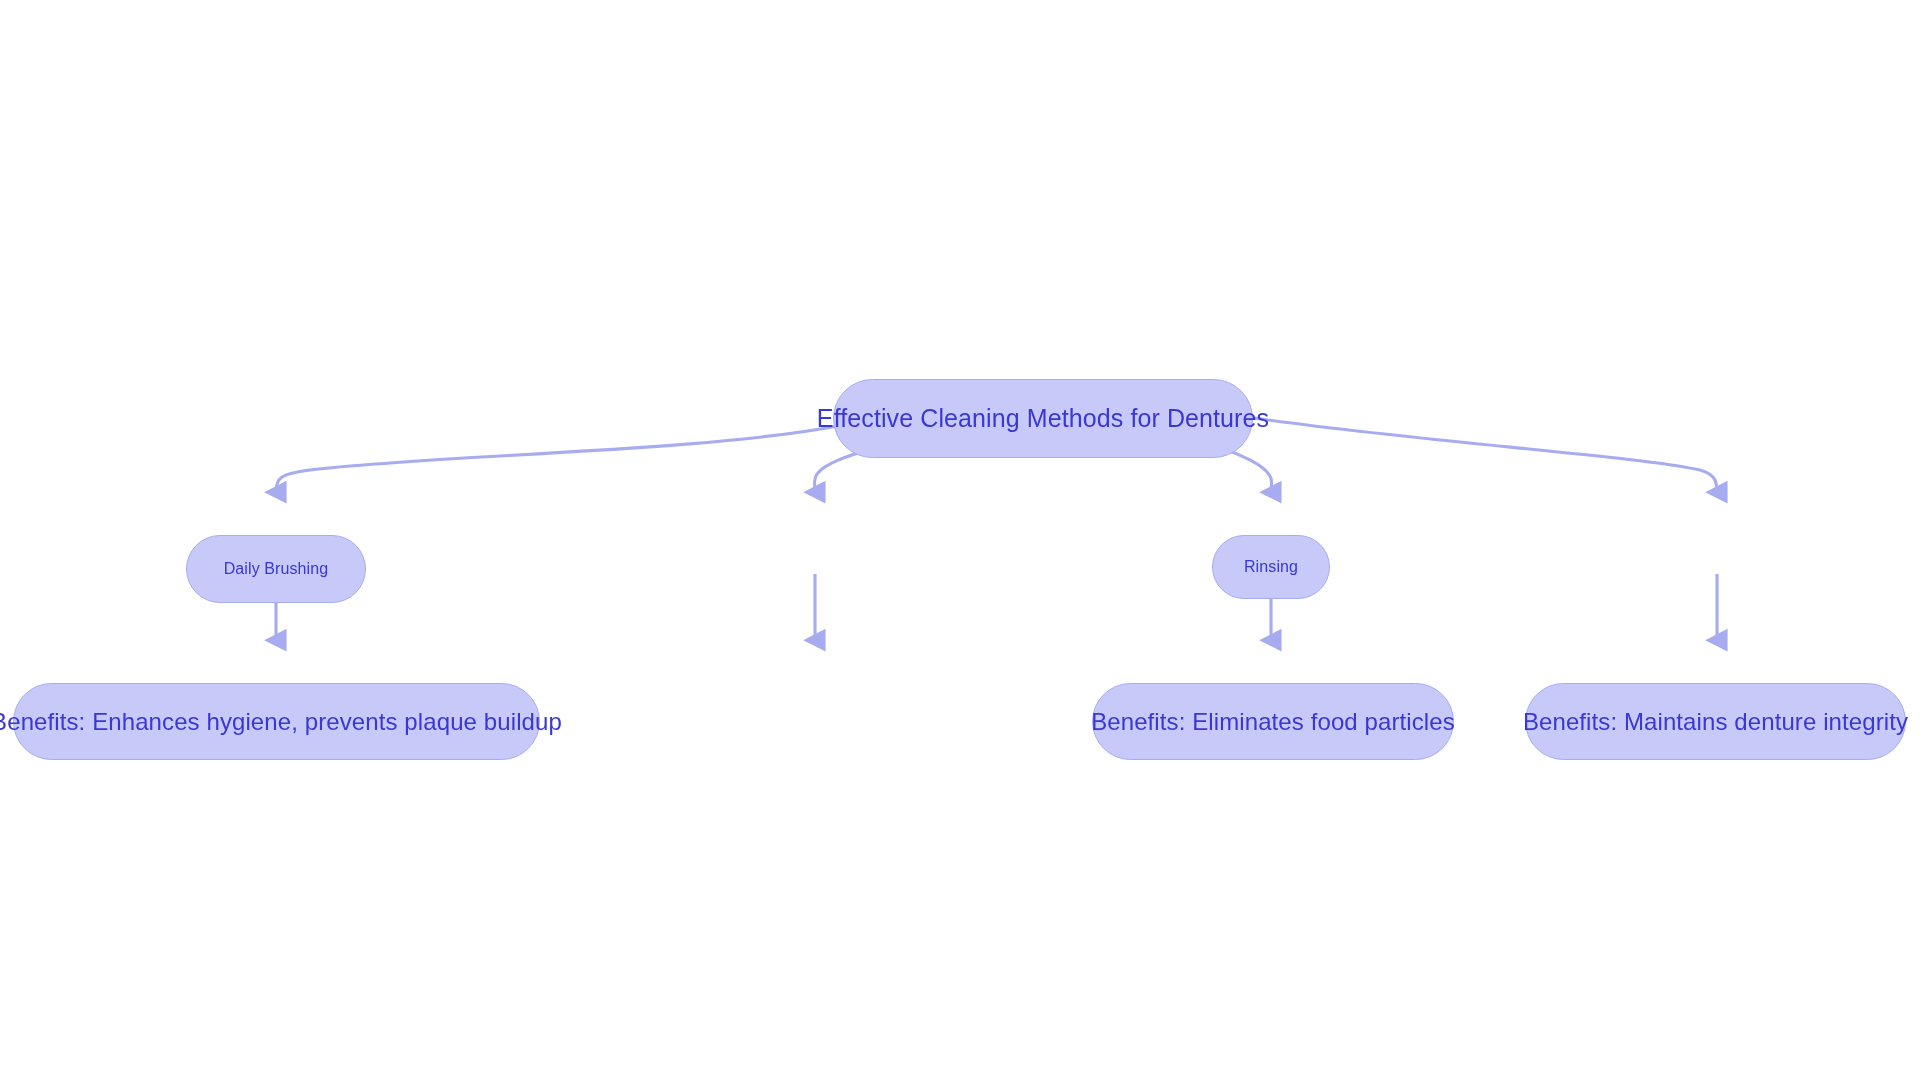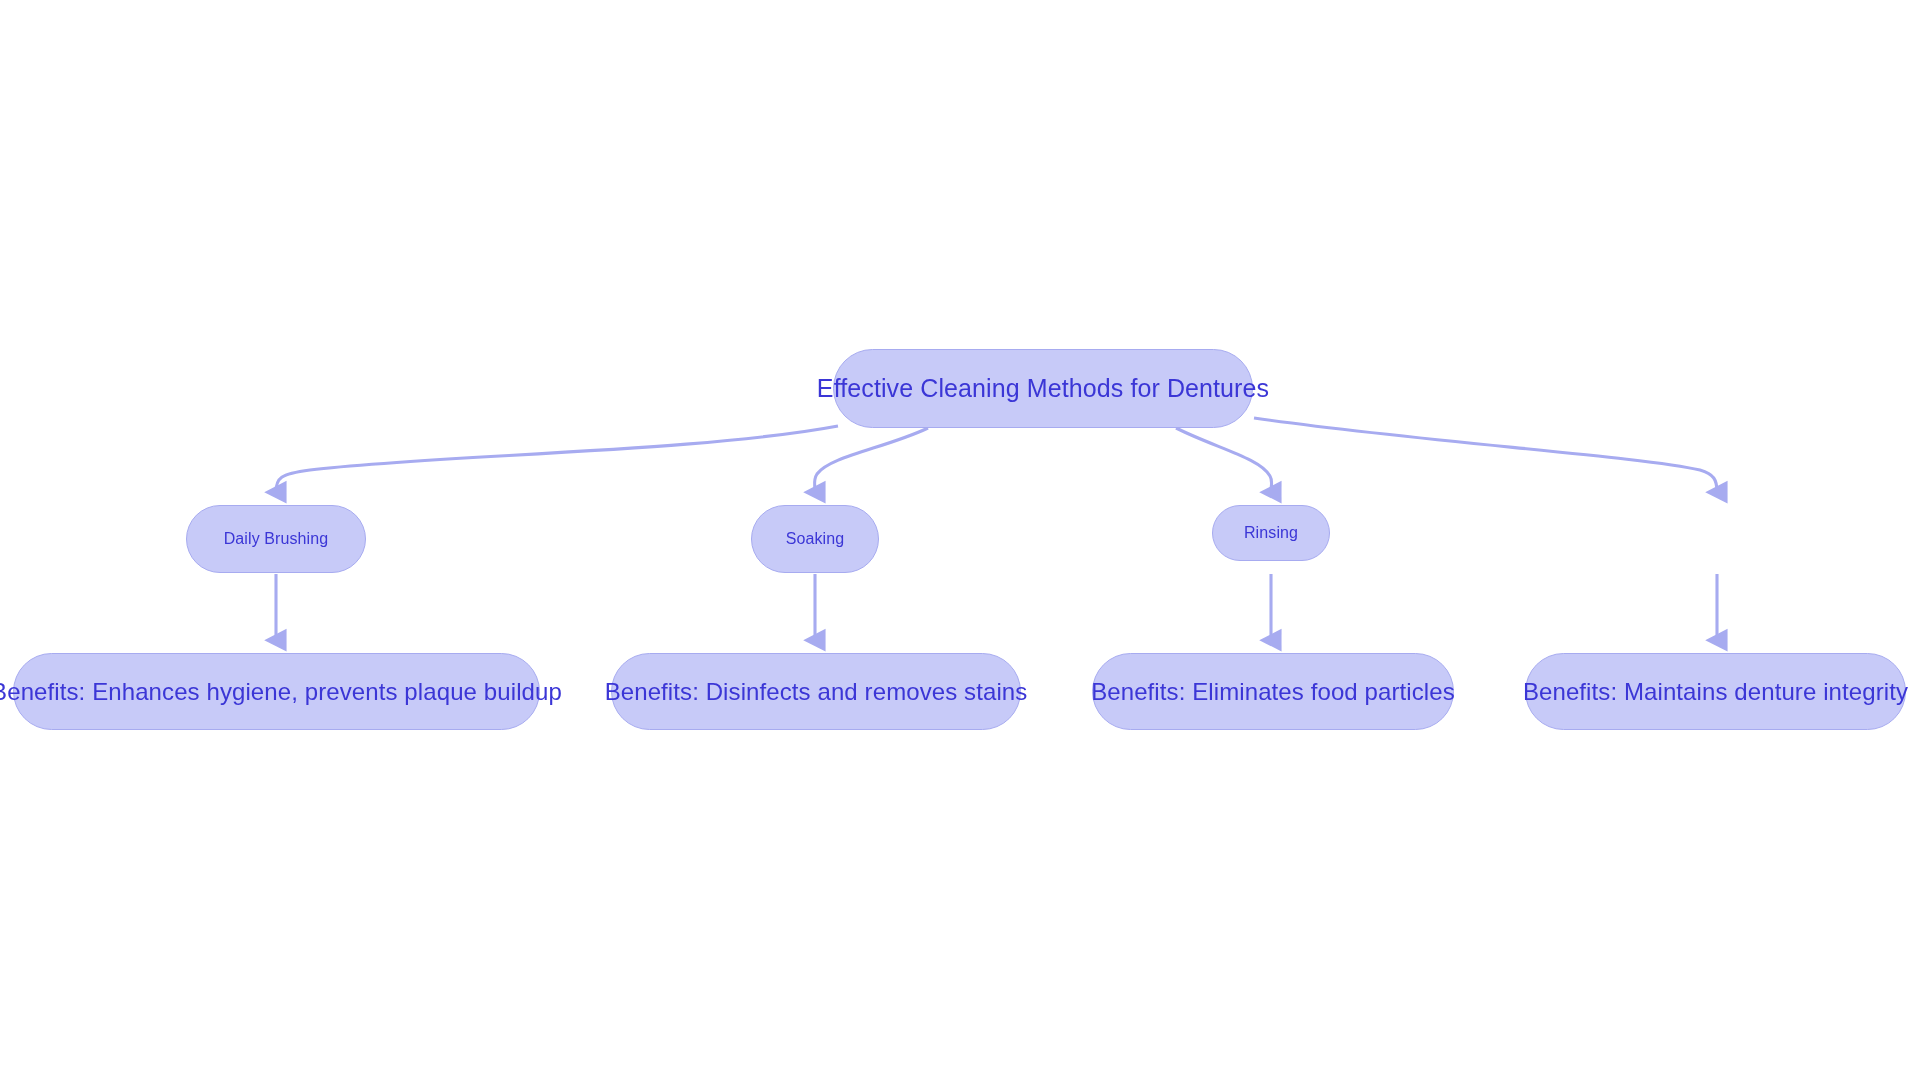--- a/index.html
+++ b/index.html
@@ -33,20 +33,21 @@
     align-items: center;
     justify-content: center;
     background: #c7caf8;
     border: 1.6px solid #a7abf0;
     color: #3b36d6;
     text-align: center;
     line-height: 1.15;
     letter-spacing: 0.1px;
     white-space: nowrap;
     font-weight: 400;
+    margin-top: 30px;
   }
   .node-root {
     border-radius: 40px;
     font-size: 25px;
   }
   .node-method {
     border-radius: 34px;
     font-size: 16px;
   }
   .node-benefit {
@@ -85,32 +86,26 @@
     </g>
   </svg>
 
   <div class="node node-root" style="left: 833px; top: 349px; width: 420px; height: 79px; background: rgb(199, 202, 248); border-color: rgb(167, 171, 240); color: rgb(59, 54, 214);">
     <span class="node-label">Effective Cleaning Methods for Dentures</span>
   </div>
 
   <div class="node node-method" style="left: 186px; top: 505px; width: 180px; height: 68px; background: rgb(199, 202, 248); border-color: rgb(167, 171, 240); color: rgb(59, 54, 214);">
     <span class="node-label">Daily Brushing</span>
   </div>
-  <div class="node node-method" style="left: 751px; top: 505px; width: 128px; height: 68px; background: rgb(199, 202, 248); border-color: rgb(167, 171, 240); color: rgb(59, 54, 214);">
-    <span class="node-label">Soaking</span>
-  </div>
-  <div class="node node-method" style="left: 1212px; top: 505px; width: 118px; height: 56px; background: rgb(199, 202, 248); border-color: rgb(167, 171, 240); color: rgb(59, 54, 214);">
+  <div class="node node-method" style="left: 1212px; top: 505px; width: 118px; height: 64px; background: rgb(199, 202, 248); border-color: rgb(167, 171, 240); color: rgb(59, 54, 214);">
     <span class="node-label">Rinsing</span>
   </div>
 
   <div class="node node-benefit" style="left: 13px; top: 653px; width: 527px; height: 77px; background: rgb(199, 202, 248); border-color: rgb(167, 171, 240); color: rgb(59, 54, 214);">
     <span class="node-label">Benefits: Enhances hygiene, prevents plaque buildup</span>
-  </div>
-  <div class="node node-benefit" style="left: 611px; top: 653px; width: 410px; height: 77px; background: rgb(199, 202, 248); border-color: rgb(167, 171, 240); color: rgb(59, 54, 214);">
-    <span class="node-label">Benefits: Disinfects and removes stains</span>
   </div>
   <div class="node node-benefit" style="left: 1092px; top: 653px; width: 362px; height: 77px; background: rgb(199, 202, 248); border-color: rgb(167, 171, 240); color: rgb(59, 54, 214);">
     <span class="node-label">Benefits: Eliminates food particles</span>
   </div>
   <div class="node node-benefit" style="left: 1525px; top: 653px; width: 381px; height: 77px; background: rgb(199, 202, 248); border-color: rgb(167, 171, 240); color: rgb(59, 54, 214); align-items: center;">
     <span class="node-label">Benefits: Maintains denture integrity</span>
   </div>
 
 </div>
 

